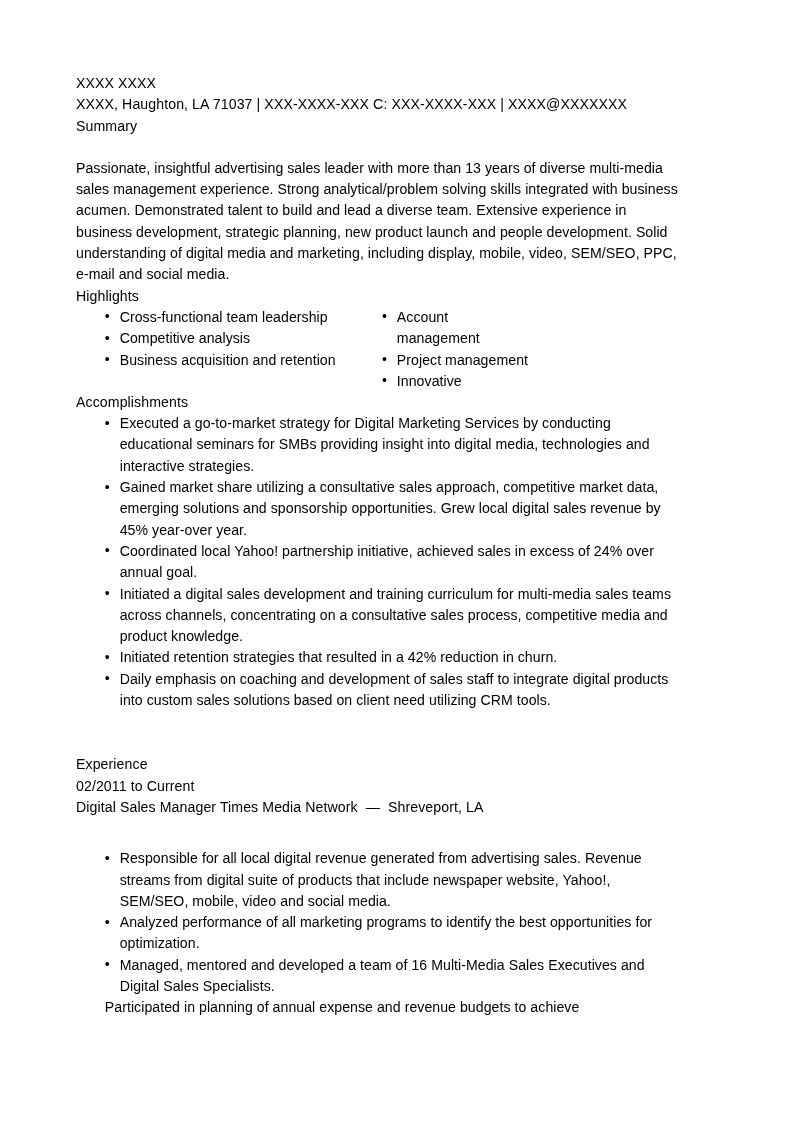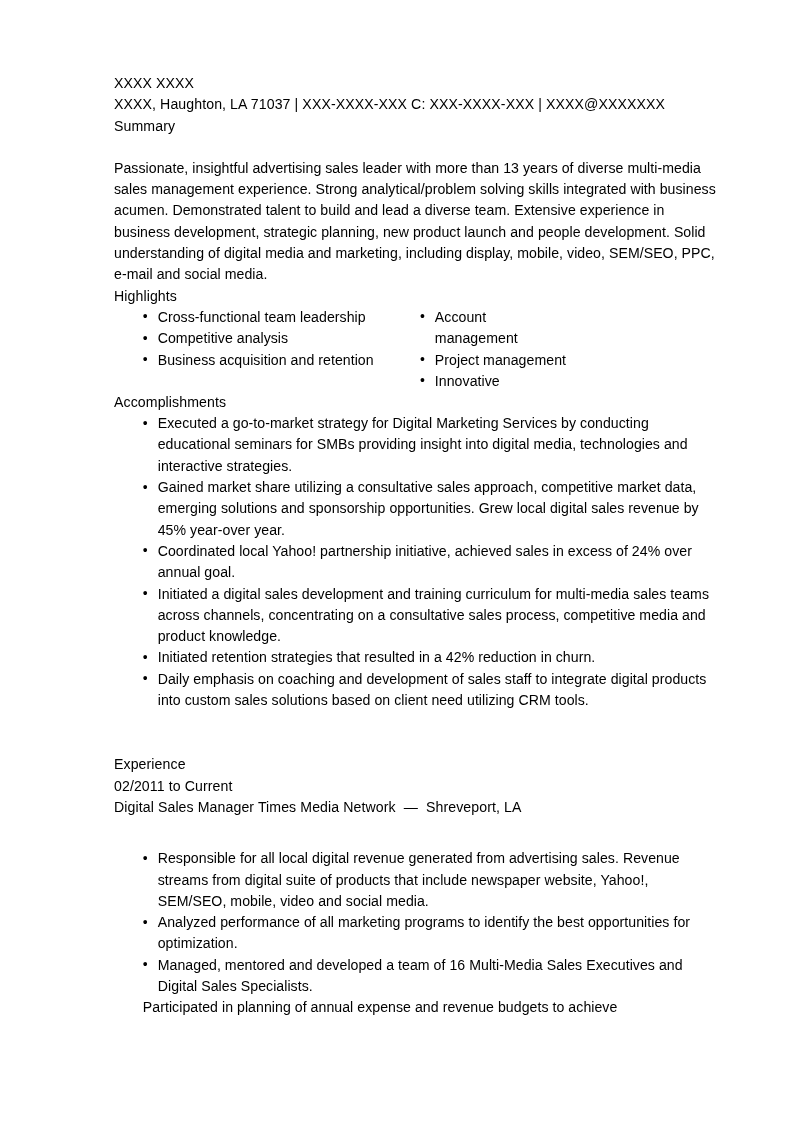--- a/index.html
+++ b/index.html
@@ -16,21 +16,20 @@
     font-family: "Liberation Sans", "DejaVu Sans", sans-serif;
     color: #000000;
     -webkit-font-smoothing: none;
   }
   .page {
     position: absolute;
     left: 0; top: 0;
     width: 633px;
     height: 1122px;
     background: #ffffff;
-    margin-left: 38px;
   }
   
   .doc {
     position: absolute;
     left: 76px;
     top: 72px;
     width: 648px;
     font-size: 15.2px;
     line-height: 21.3px;
     transform: scaleX(0.93);

